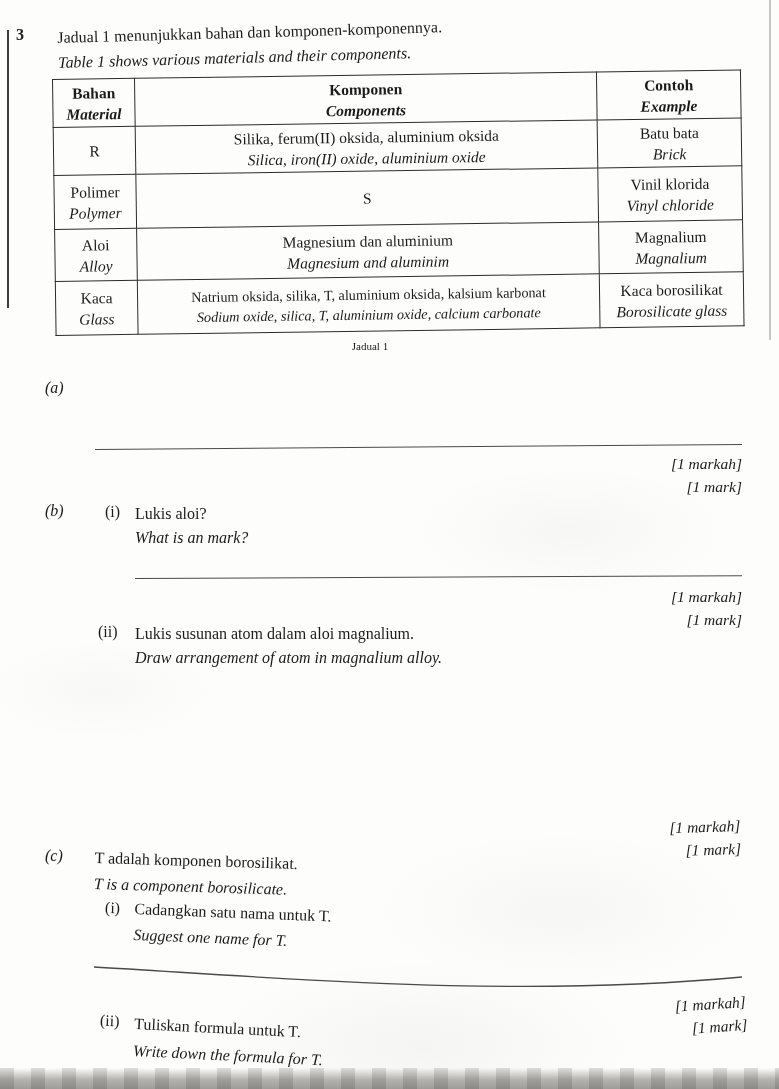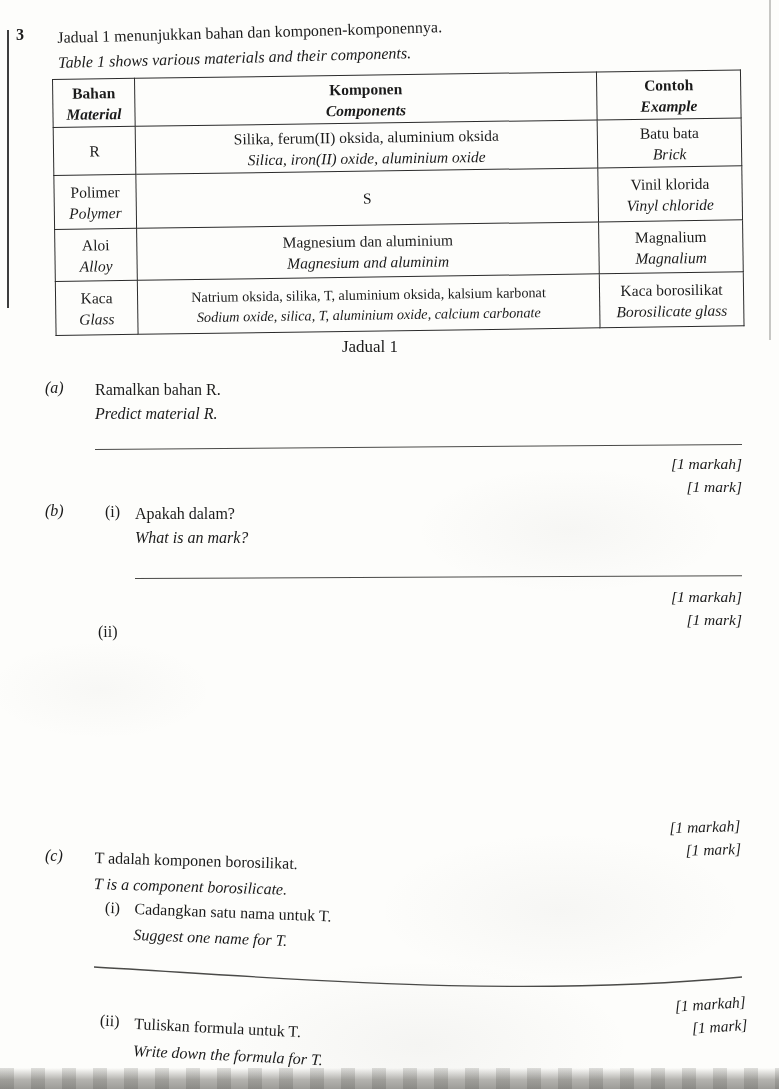--- a/index.html
+++ b/index.html
@@ -32,21 +32,21 @@
     border:1.6px solid #2b2b2b;text-align:center;vertical-align:middle;
     padding:2px 4px;line-height:21px;font-weight:normal;font-size:15.5px;
   }
   col.c1{width:82px;} col.c2{width:462px;} col.c3{width:144px;}
   tr.hdr{height:48px;} tr.r1{height:48px;} tr.r2{height:54px;} tr.r3{height:52px;} tr.r4{height:54px;}
   tr.hdr .ms{font-weight:bold;}
   tr.hdr .en{font-weight:bold;font-style:italic;}
   .cell-en{font-style:italic;}
   tr.r4 td.comp{font-size:14.2px;line-height:20px;}
 
-  .caption{left:250px;top:337px;width:240px;text-align:center;line-height:19px;font-size:17px;}
+  .caption{left:250px;top:337px;width:240px;text-align:center;line-height:19px;font-size:11px;}
 
   .qlabel{font-style:italic;}
   .qline{white-space:nowrap;line-height:24px;}
 
   .ansline{border-top:1.2px solid #4a4a48;height:0;}
 
   .marks{text-align:right;font-style:italic;line-height:23px;font-size:15.5px;white-space:nowrap;}
 
   .svgline{pointer-events:none;}
   .bottom-band{
@@ -152,43 +152,43 @@
       </tr>
     </tbody>
       </table>
   </div>
 
   <div class="abs caption">
     <div>Jadual  1</div>
   </div>
 
   <div class="abs qlabel" style="left:45px;top:379px;">(a)</div>
-  <div class="abs qline" style="left:95px;top:378px;">
-    <div>Ramalkan bahan R.</div>
-    <div class="ital">Predict material R.</div>
-  </div>
   <div class="abs ansline" style="left:95px;top:449px;width:647px;transform:rotate(-0.45deg);transform-origin:0 0;"></div>
   <div class="abs marks" style="left:442px;top:452px;width:300px;">
     <div>[1 markah]</div>
     <div>[1 mark]</div>
   </div>
 
   <div class="abs qlabel" style="left:45px;top:502px;">(b)</div>
   <div class="abs" style="left:105px;top:503px;">(i)</div>
   <div class="abs qline" style="left:135px;top:502px;">
-    <div>Apakah dalam?</div>
+    <div>Lukis aloi?</div>
     <div class="ital">What is an mark?</div>
   </div>
   <div class="abs ansline" style="left:135px;top:578px;width:607px;transform:rotate(-0.25deg);transform-origin:0 0;"></div>
   <div class="abs marks" style="left:442px;top:585px;width:300px;">
     <div>[1 markah]</div>
     <div>[1 mark]</div>
   </div>
 
   <div class="abs" style="left:98px;top:623px;">(ii)</div>
+  <div class="abs qline" style="left:135px;top:622px;">
+    <div>Lukis susunan atom dalam aloi magnalium.</div>
+    <div class="ital">Draw arrangement of atom in magnalium alloy.</div>
+  </div>
   <div class="abs marks" style="left:440px;top:814px;width:300px;transform:rotate(-1.8deg);transform-origin:100% 0;">
     <div>[1 markah]</div>
     <div>[1 mark]</div>
   </div>
 
   <div class="abs qlabel" style="left:45px;top:847px;">(c)</div>
   <div class="abs qline" style="left:95px;top:845px;transform:rotate(1.7deg);transform-origin:0 0;line-height:26px;">
     <div>T adalah komponen borosilikat.</div>
     <div class="ital">T is a component borosilicate.</div>
   </div>

